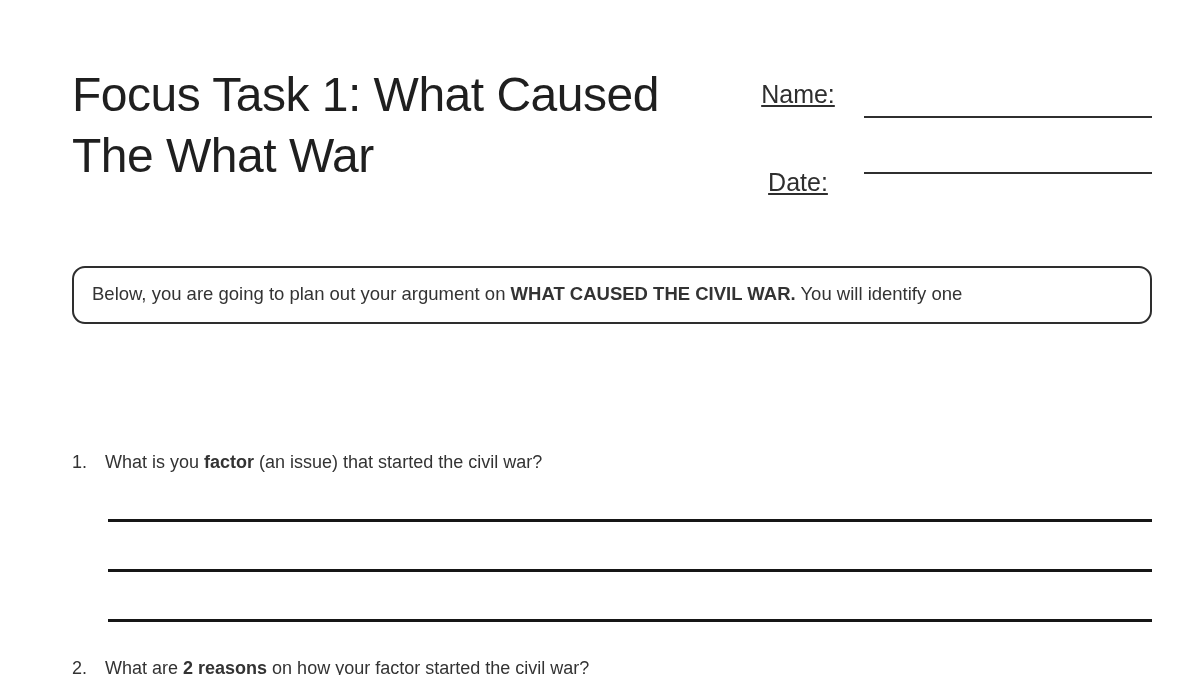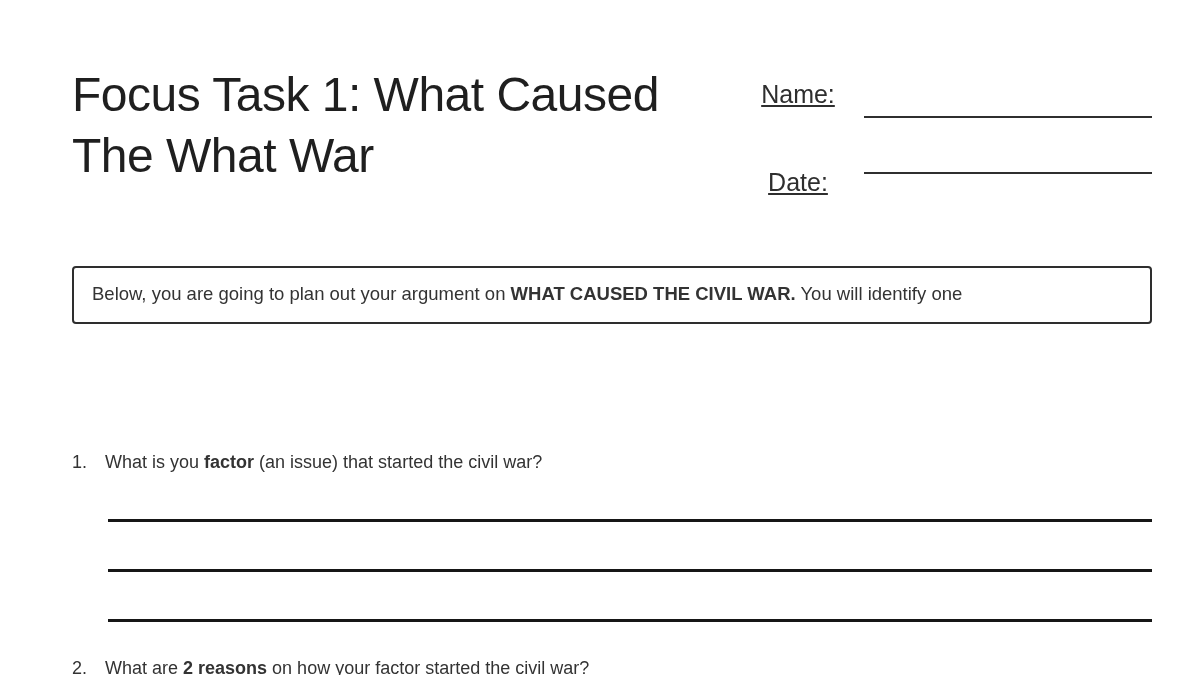--- a/index.html
+++ b/index.html
@@ -45,21 +45,21 @@
   }
   .name-line { top: 116px; }
   .date-line { top: 172px; }
 
   .instructions-box {
     position: absolute;
     left: 72px;
     top: 266px;
     width: 1080px;
     border: 2px solid #2e2e2e;
-    border-radius: 4px;
+    border-radius: 13px;
     padding: 12px 18px 14px 18px;
     font-size: 18.5px;
     line-height: 27.5px;
     color: #333333;
   }
 
   .question {
     position: absolute;
     left: 72px;
     width: 1080px;

